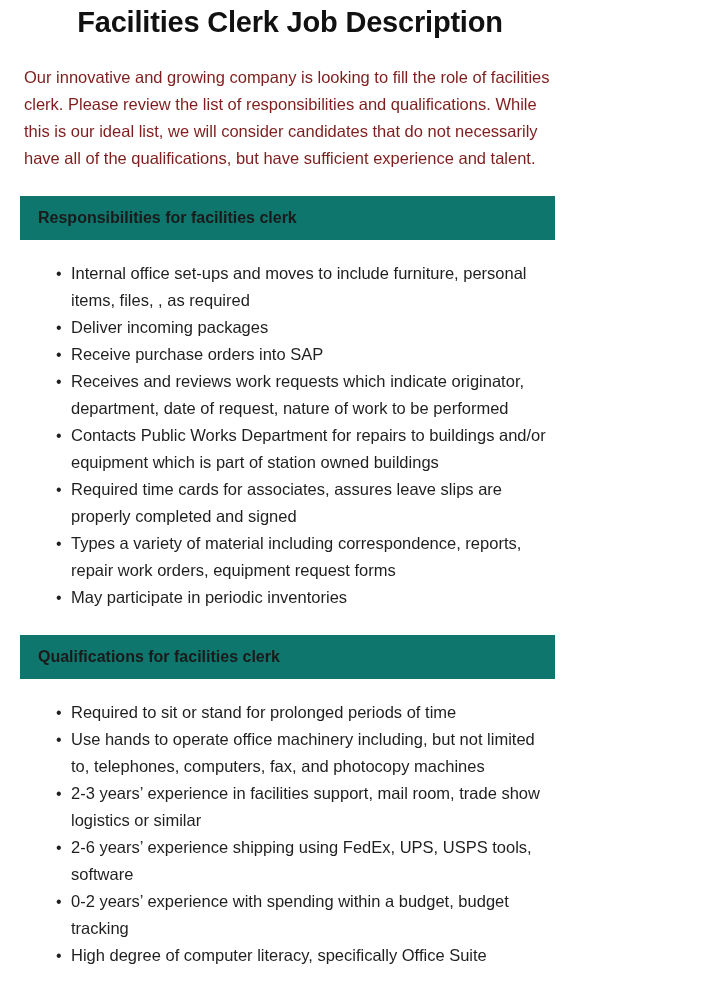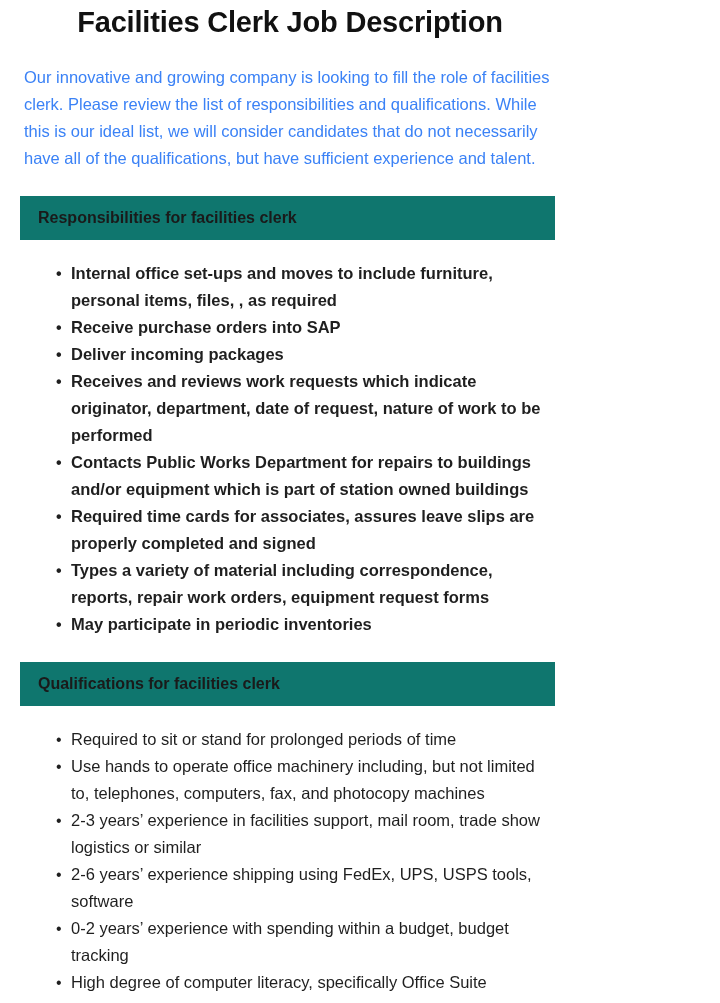--- a/index.html
+++ b/index.html
@@ -27,21 +27,21 @@
     line-height: 36px;
     font-weight: bold;
     letter-spacing: -0.2px;
     color: #111111;
   }
   .intro {
     margin: 0;
     padding: 24px 26px 0 24px;
     font-size: 16.5px;
     line-height: 27px;
-    color: #3b82f6;
+    color: #7f1d1d;
   }
   .section {
     margin: 0;
   }
   .section-header {
     margin: 24px 25px 0 20px;
     background: #0f766e;
     padding: 11px 0 12px 18px;
     font-size: 16px;
     line-height: 21px;
@@ -65,42 +65,41 @@
     content: "\2022";
     position: absolute;
     left: 0;
     top: 0;
     font-size: 16px;
     line-height: 27px;
     color: #1f1f1f;
   }
   .section-responsibilities .bullet-list {
     padding-top: 20px;
-    font-weight: bold;
   }
   .section-qualifications .bullet-list {
     padding-top: 20px;
     padding-bottom: 30px;
   }
 </style>
 </head>
 <body>
 
 <div class="page">
 
   <h1 class="doc-title">Facilities Clerk Job Description</h1>
 
   <p class="intro">Our innovative and growing company is looking to fill the role of facilities clerk. Please review the list of responsibilities and qualifications. While this is our ideal list, we will consider candidates that do not necessarily have all of the qualifications, but have sufficient experience and talent.</p>
 
   <section class="section section-responsibilities">
     <div class="section-header">Responsibilities for facilities clerk</div>
     <ul class="bullet-list">
       <li>Internal office set-ups and moves to include furniture, personal items, files, , as required</li>
+      <li>Deliver incoming packages</li>
       <li>Receive purchase orders into SAP</li>
-      <li>Deliver incoming packages</li>
       <li>Receives and reviews work requests which indicate originator, department, date of request, nature of work to be performed</li>
       <li>Contacts Public Works Department for repairs to buildings and/or equipment which is part of station owned buildings</li>
       <li>Required time cards for associates, assures leave slips are properly completed and signed</li>
       <li>Types a variety of material including correspondence, reports, repair work orders, equipment request forms</li>
       <li>May participate in periodic inventories</li>
     </ul>
   </section>
 
   <section class="section section-qualifications">
     <div class="section-header">Qualifications for facilities clerk</div>

